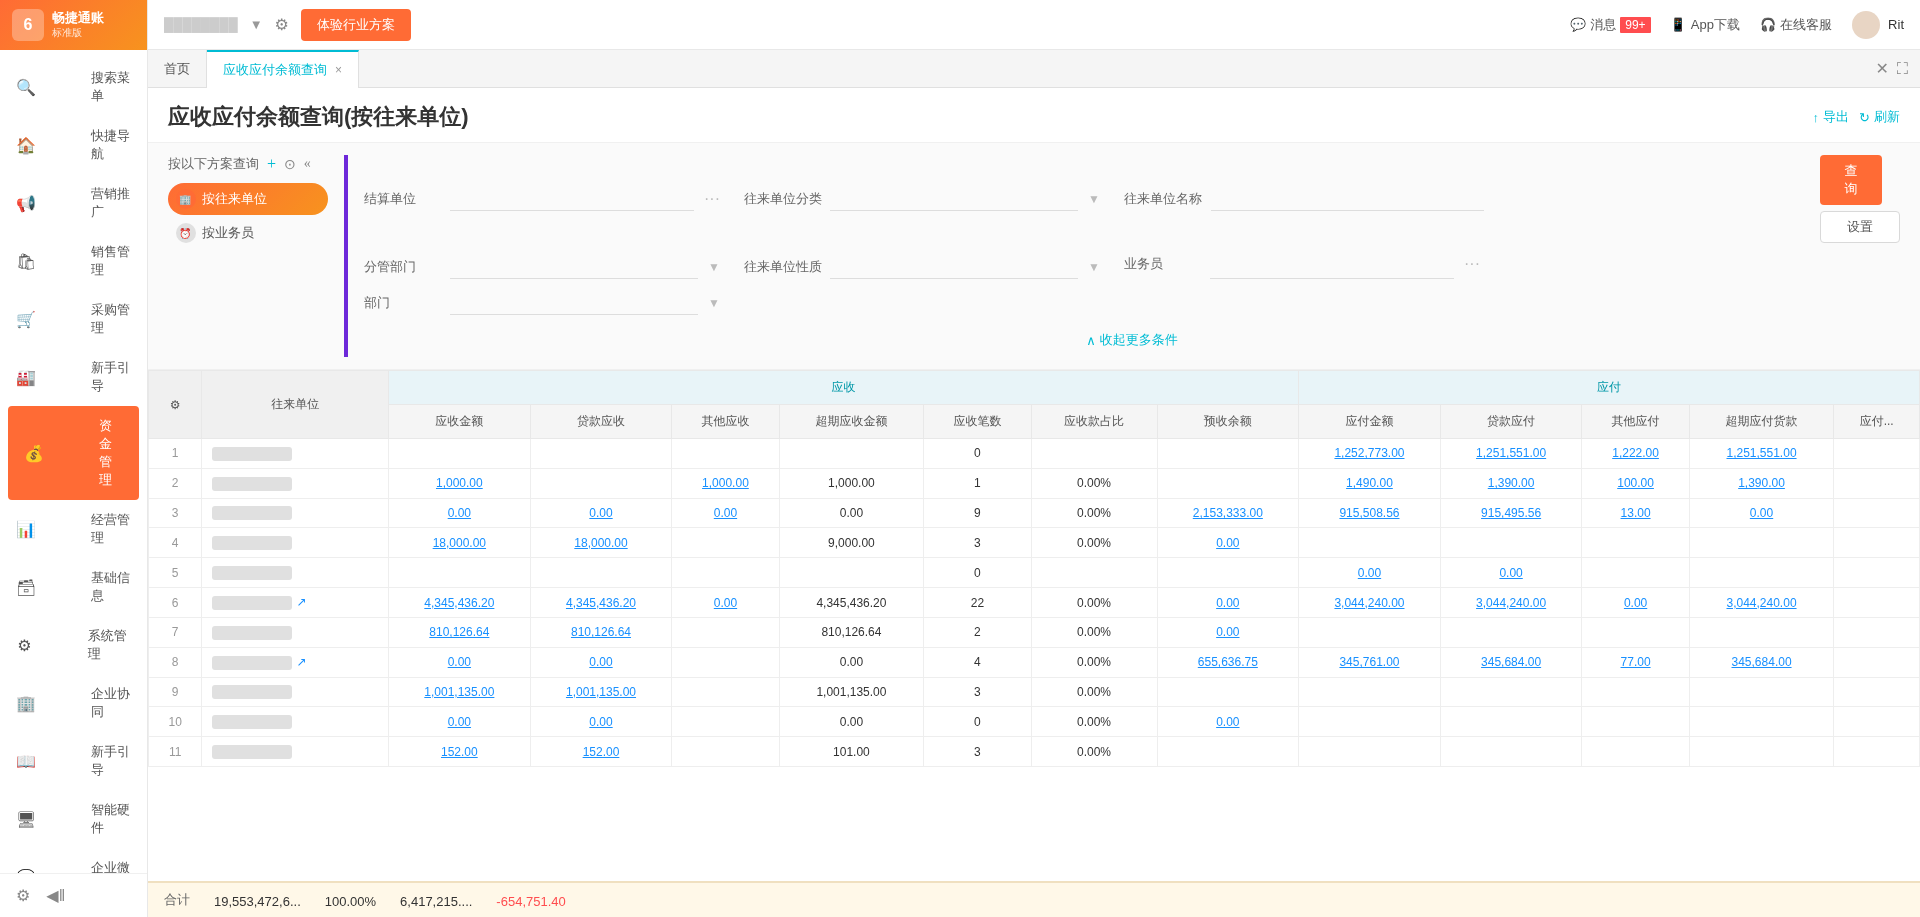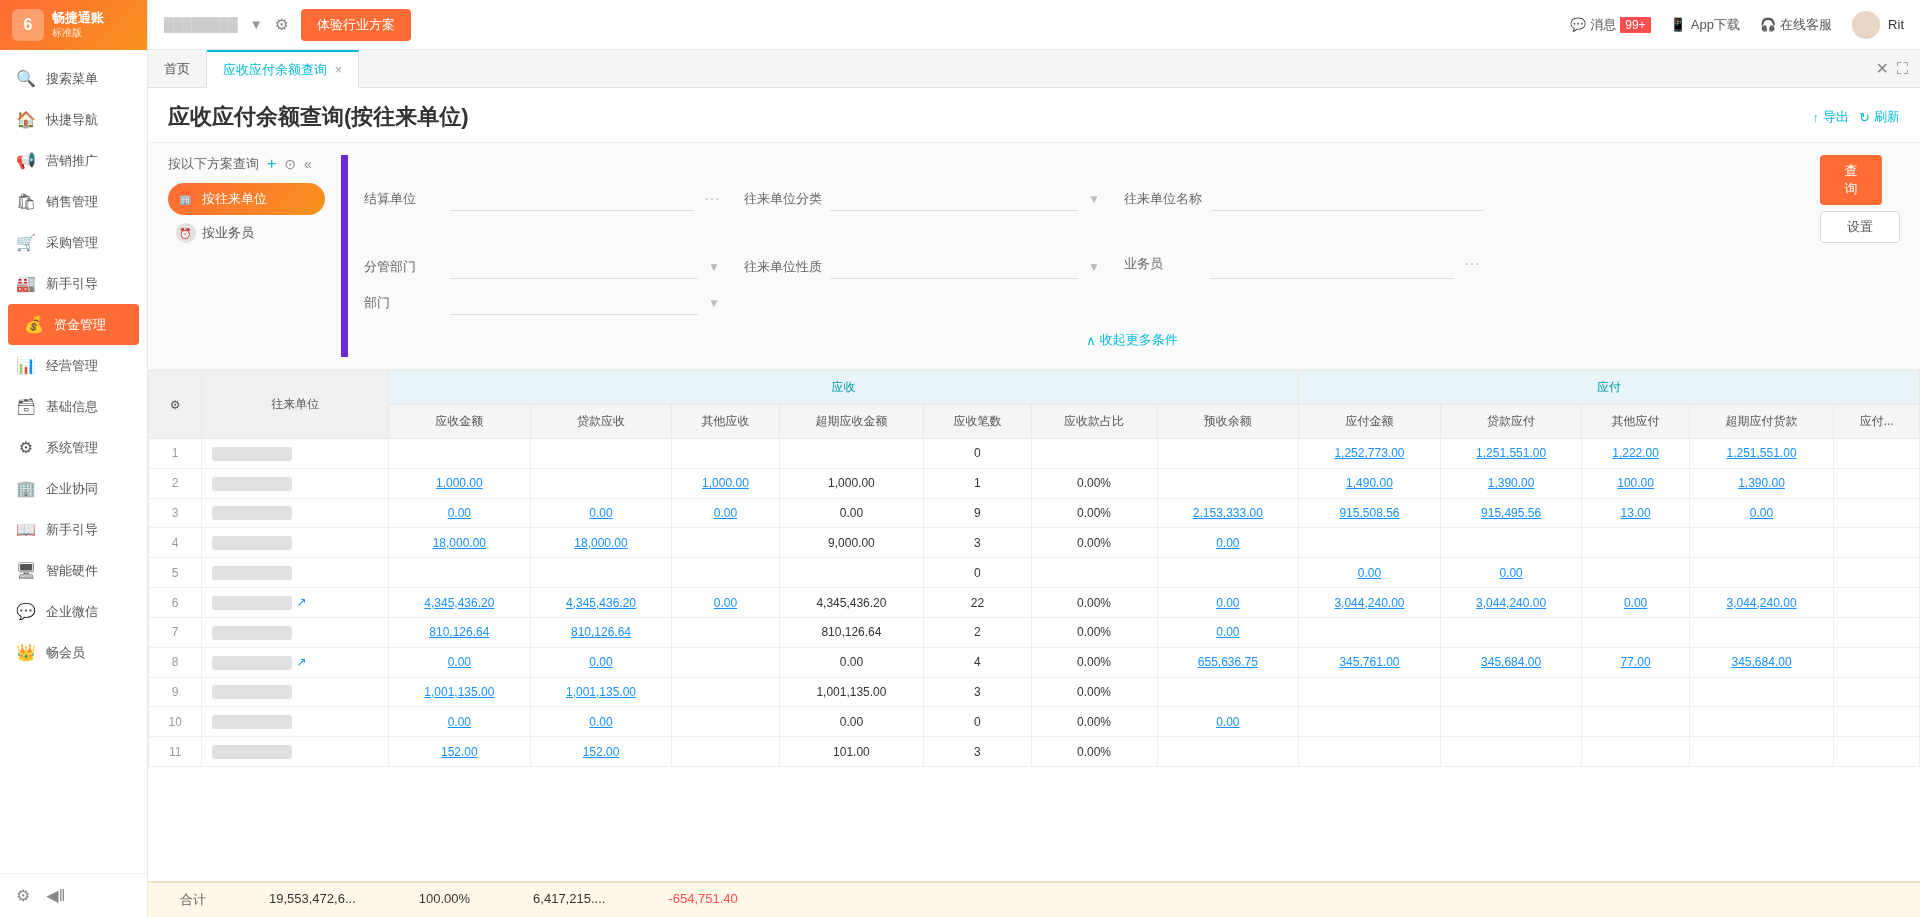--- a/index.html
+++ b/index.html
@@ -20,21 +20,21 @@
     }
     .sidebar-logo-text { color: #fff; font-size: 13px; font-weight: bold; line-height: 1.2; }
     .sidebar-logo-sub { color: rgba(255,255,255,0.8); font-size: 10px; }
     .sidebar-nav { flex: 1; overflow-y: auto; padding: 8px 0; }
     .sidebar-item {
       display: flex; align-items: center; gap: 10px; padding: 11px 16px;
       cursor: pointer; color: #555; transition: all 0.2s;
     }
     .sidebar-item.active { background: #ff6b35; color: #fff; border-radius: 4px; margin: 0 8px; }
     .sidebar-item-icon { font-size: 16px; width: 20px; text-align: center; }
-    .sidebar-item-label { font-size: 13px; }
+    .sidebar-item-label { font-size: 13px; margin-left: 45px; }
     .sidebar-bottom {
       padding: 12px 16px; border-top: 1px solid #f0f0f0; display: flex; gap: 16px; align-items: center;
     }
     .sidebar-bottom-icon { font-size: 16px; color: #888; cursor: pointer; }
 
     
     .header {
       position: fixed; left: 148px; right: 0; top: 0; height: 50px;
       background: #fff; border-bottom: 1px solid #e8e8e8; display: flex; align-items: center;
       padding: 0 16px; gap: 12px; z-index: 99;
@@ -122,21 +122,21 @@
     thead tr.group-header th { background: #f0f0f0; }
     tbody tr td {
       border: 1px solid #eee; padding: 7px 10px; text-align: center; color: #333;
       white-space: nowrap;
     }
     tbody tr td.text-link { color: #1890ff; text-decoration: underline; cursor: pointer; }
     tbody tr td.text-left { text-align: left; }
     .row-num { color: #999; }
     .table-footer {
       background: #fff8e8; border-top: 2px solid #f0e0c0;
-      display: flex; align-items: flex-start; padding: 8px 32px; gap: 63px; font-size: 13px; font-weight: 500;
+      display: flex; align-items: flex-end; padding: 8px 16px; gap: 24px; font-size: 13px; font-weight: 500;
     }
     .footer-label { color: #666; }
     .footer-value { color: #333; }
     .footer-value.negative { color: #ff4d4f; }
 
     
     .btn-query {
       background: #ff6b35; color: #fff; border: none; border-radius: 4px;
       padding: 7px 24px; font-size: 13px; cursor: pointer; display: block; margin-bottom: 6px; width: 62px;
     }
@@ -290,21 +290,21 @@
           <button class="page-action-btn">
             <span>↻</span>
             <span>刷新</span>
           </button>
         </div>
       </div>
 
       <div class="filter-area">
         <div style="display:flex;gap:0;">
 
-          <div style="width:180px;padding-right:16px;border-right:7px solid #6d28d9;margin-right:16px;">
+          <div style="width:180px;padding-right:16px;border-right:4px solid #6d28d9;margin-right:16px;font-family:Liberation Serif, serif;">
             <div style="display:flex;align-items:center;gap:8px;margin-bottom:10px;">
               <span class="filter-label">按以下方案查询</span>
               <span class="filter-add">+</span>
               <span style="color:#888;cursor:pointer;font-size:14px;">⊙</span>
               <span style="color:#888;cursor:pointer;font-size:14px;">«</span>
             </div>
             <div class="filter-option active">
               <div class="filter-option-icon">🏢</div>
               <span>按往来单位</span>
             </div>

